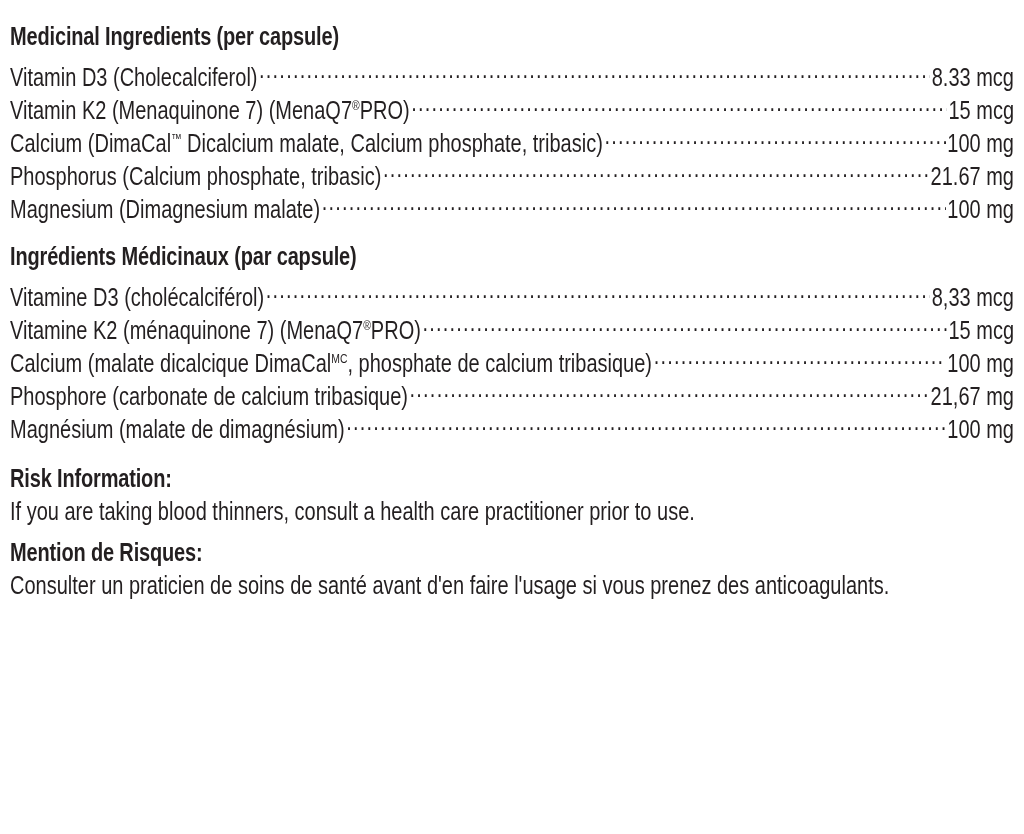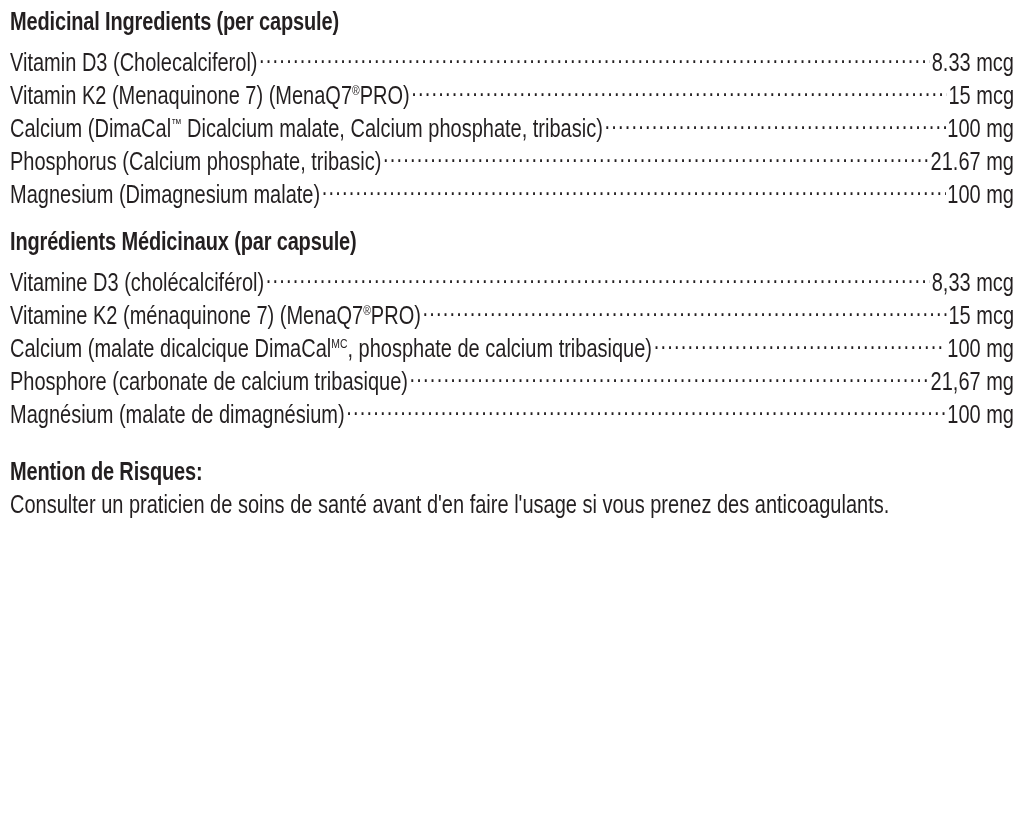--- a/index.html
+++ b/index.html
@@ -74,21 +74,21 @@
     }
     .para {
       font-size: 25px;
       line-height: 33px;
       transform-origin: left top;
       transform: scaleX(0.8);
       width: 113%;
     }
     .gap-1 { height: 22px; }
     .gap-2 { height: 8px; }
-    #s1 { margin-top: 5px; }
+    #s1 { margin-top: 20px; }
   </style>
 </head>
 <body>
 
 <div class="page">
 
   <div class="section" id="s1">
     <div class="heading">Medicinal Ingredients (per capsule)</div>
     <div class="row">
       <span class="name">Vitamin D3 (Cholecalciferol)</span>
@@ -149,20 +149,24 @@
   </div>
 
   <div class="gap-2"></div>
 
 
   <div class="gap-2"></div>
 
 
   <div class="gap-2"></div>
 
+  <div class="section">
+    <div class="heading">Risk Information:</div>
+    <div class="para">If you are taking blood thinners, consult a health care practitioner prior to use.</div>
+  </div>
 
   <div class="gap-2"></div>
 
   <div class="section">
     <div class="heading">Mention de Risques:</div>
     <div class="para">Consulter un praticien de soins de santé avant d'en faire l'usage si vous prenez des anticoagulants.</div>
   </div>
 
 </div>
 

